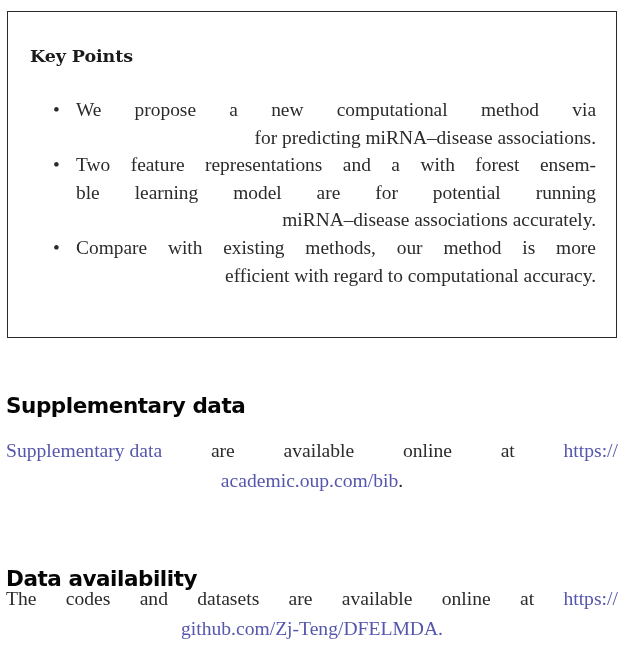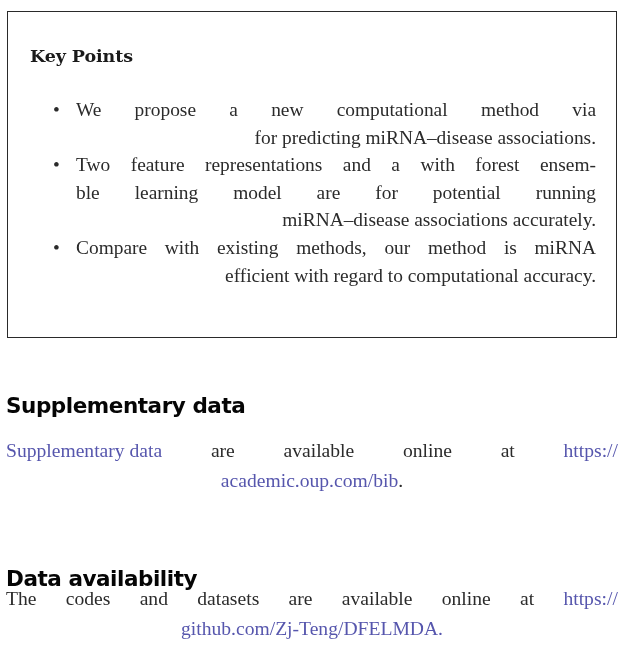--- a/index.html
+++ b/index.html
@@ -195,21 +195,21 @@
         <span class="kp-bullet">•</span>
         <span class="kp-text">
           <span class="ln justified">
             <span>Compare</span>
             <span>with</span>
             <span>existing</span>
             <span>methods,</span>
             <span>our</span>
             <span>method</span>
             <span>is</span>
-            <span>miRNA</span>
+            <span>more</span>
           </span>
           <span class="ln last">efficient with regard to computational accuracy.</span>
         </span>
       </li>
 
     </ul>
   </section>
 
   <h2 id="supp-heading" class="section-heading">Supplementary data</h2>
 

